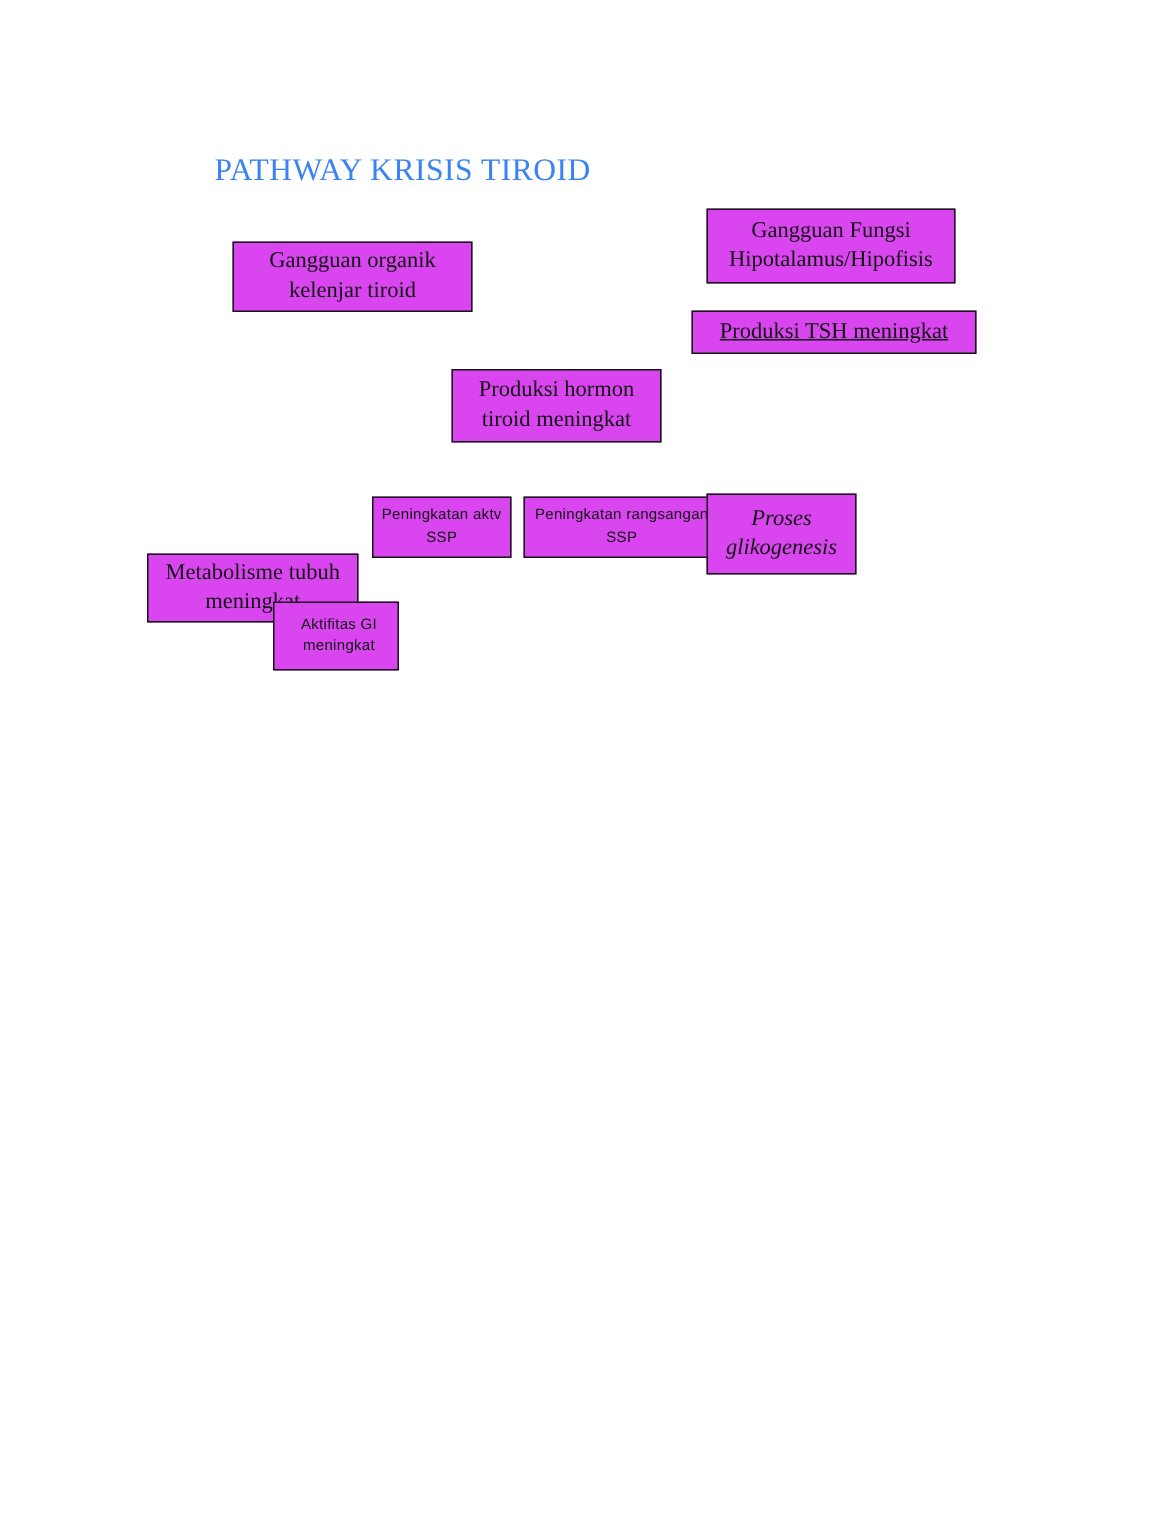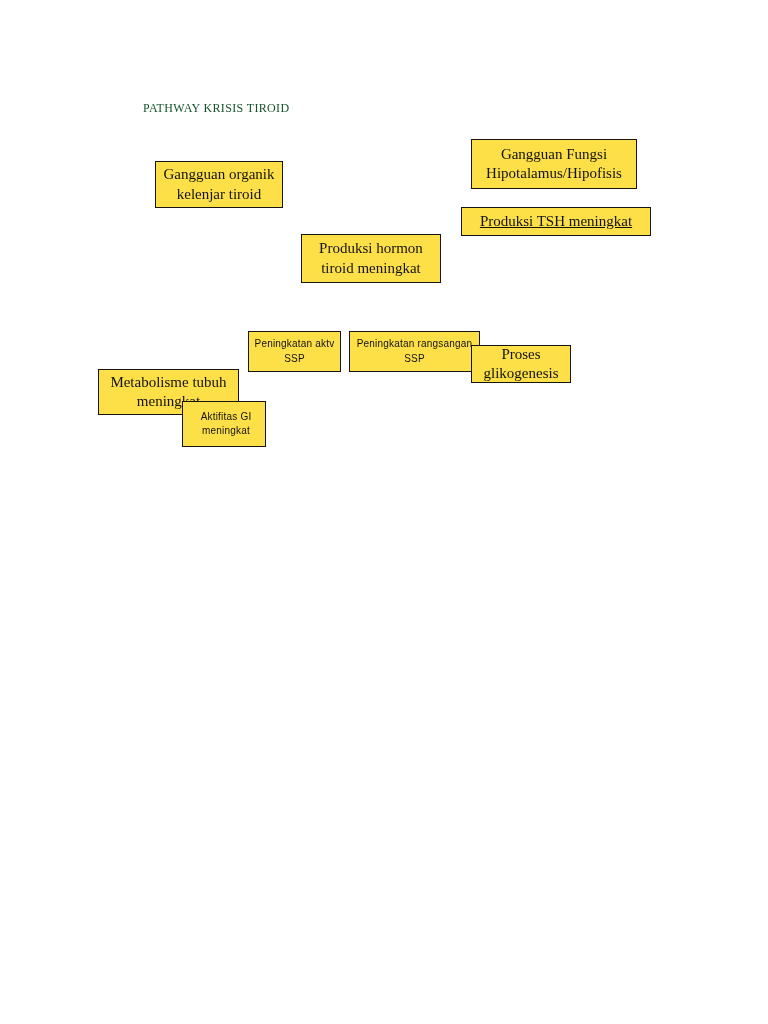--- a/index.html
+++ b/index.html
@@ -25,31 +25,31 @@
     width: 768px;
     height: 1024px;
     background: #ffffff;
   }
 
   .doc-title {
     position: absolute;
     left: 143px;
     top: 101px;
     font-family: "Liberation Serif", serif;
-    font-size: 12px;
+    font-size: 21px;
     letter-spacing: 0.35px;
-    color: #14532d;
+    color: #3b82f6;
     white-space: nowrap;
   }
 
   .node {
     position: absolute;
     box-sizing: border-box;
     border: 1.3px solid #151515;
-    background: #fde047;
+    background: #d946ef;
     display: flex;
     align-items: center;
     justify-content: center;
     text-align: center;
     line-height: 1.28;
     color: #131313;
   }
 
   .node .node-text {
     display: block;
@@ -72,28 +72,28 @@
     font-weight: normal;
     letter-spacing: 0.2px;
     line-height: 1.45;
   }
 
   .node.sans.left-pad .node-text {
     padding-left: 8px;
   }
 
   
-  #node-gangguan-organik      { left: 155px; top: 161px; width: 128px; height: 47px; }
+  #node-gangguan-organik      { left: 155px; top: 161px; width: 160px; height: 47px; }
   #node-gangguan-fungsi       { left: 471px; top: 139px; width: 166px; height: 50px; }
   #node-produksi-tsh          { left: 461px; top: 207px; width: 190px; height: 29px; text-decoration: underline; }
-  #node-produksi-hormon       { left: 301px; top: 234px; width: 140px; height: 49px; }
+  #node-produksi-hormon       { left: 301px; top: 246px; width: 140px; height: 49px; }
   #node-metabolisme           { left: 98px;  top: 329px; width: 141px; height: 46px; margin-top: 40px; }
   #node-peningkatan-aktv      { left: 248px; top: 331px; width: 93px;  height: 41px; }
   #node-peningkatan-rangsangan{ left: 349px; top: 331px; width: 131px; height: 41px; }
-  #node-proses-glikogenesis   { left: 471px; top: 345px; width: 100px; height: 38px; }
+  #node-proses-glikogenesis   { left: 471px; top: 329px; width: 100px; height: 54px; font-style: italic; }
   #node-aktifitas-gi          { left: 182px; top: 401px; width: 84px;  height: 46px; align-items: center; }
 </style>
 </head>
 <body>
 
 <div id="page">
 
   <div class="doc-title">PATHWAY KRISIS TIROID</div>
 
   <div class="node serif" id="node-gangguan-organik">

